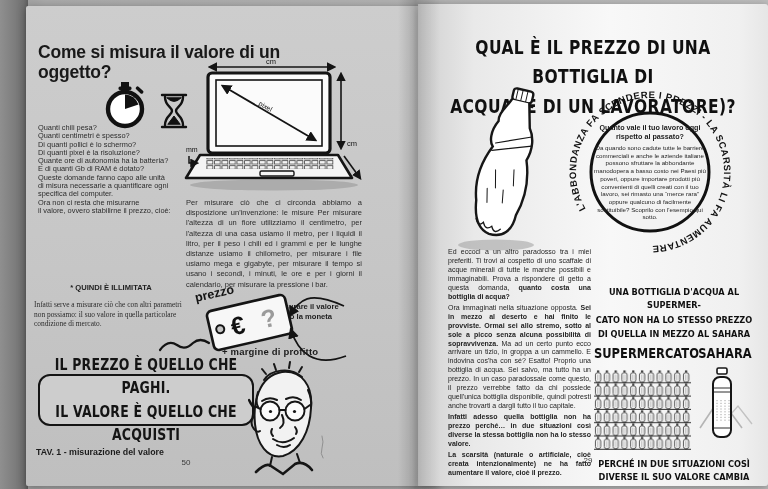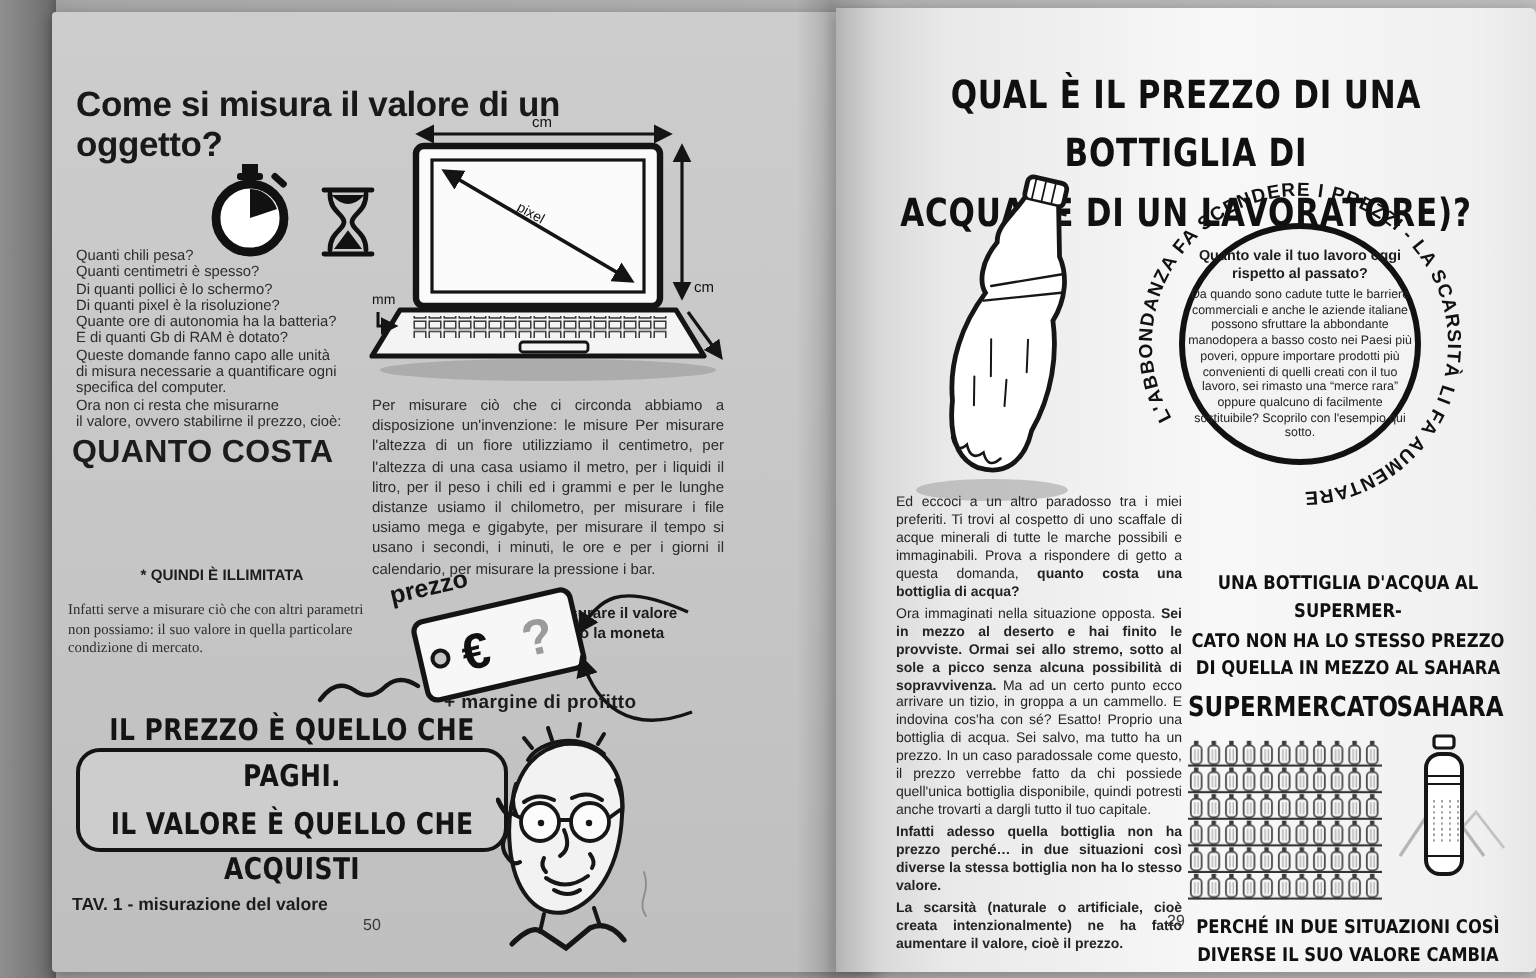--- a/index.html
+++ b/index.html
@@ -96,21 +96,20 @@
 Di quanti pollici è lo schermo?
 Di quanti pixel è la risoluzione?
 Quante ore di autonomia ha la batteria?
 E di quanti Gb di RAM è dotato?
 Queste domande fanno capo alle unità
 di misura necessarie a quantificare ogni
 specifica del computer.
 Ora non ci resta che misurarne
 il valore, ovvero stabilirne il prezzo, cioè:</div>
 
-  <div class="abs qc-head">QUANTO COSTA</div>
   <div class="abs qc-note">* QUINDI È ILLIMITATA</div>
   <div class="abs qc-foot">Infatti serve a misurare ciò che con altri parametri non possiamo: il suo valore in quella particolare condizione di mercato.</div>
 
   <svg class="abs" style="left:158px;top:50px" width="192" height="138" viewBox="0 0 192 138">
     <defs>
       <marker id="ah" viewBox="0 0 8 8" refX="6" refY="4" markerWidth="6" markerHeight="6" orient="auto-start-reverse">
         <path d="M0 0 L8 4 L0 8 Z" fill="#141414"></path>
       </marker>
       <pattern id="keysPat" width="7.5" height="5.2" patternUnits="userSpaceOnUse">
         <rect x="0.6" y="0.6" width="5.8" height="3.6" fill="none" stroke="#2a2a2a" stroke-width="0.7"></rect>

